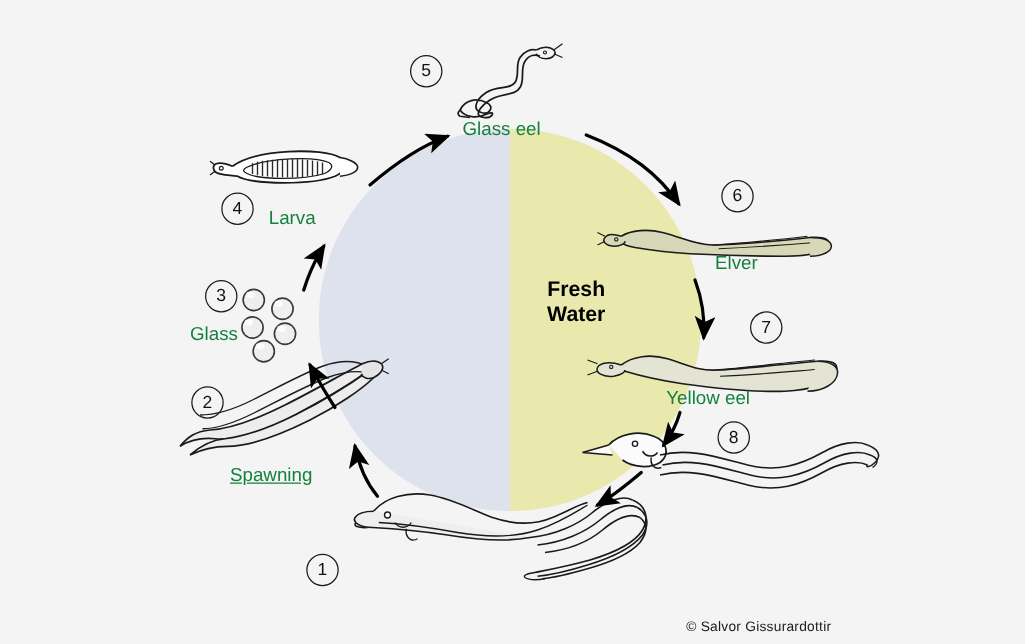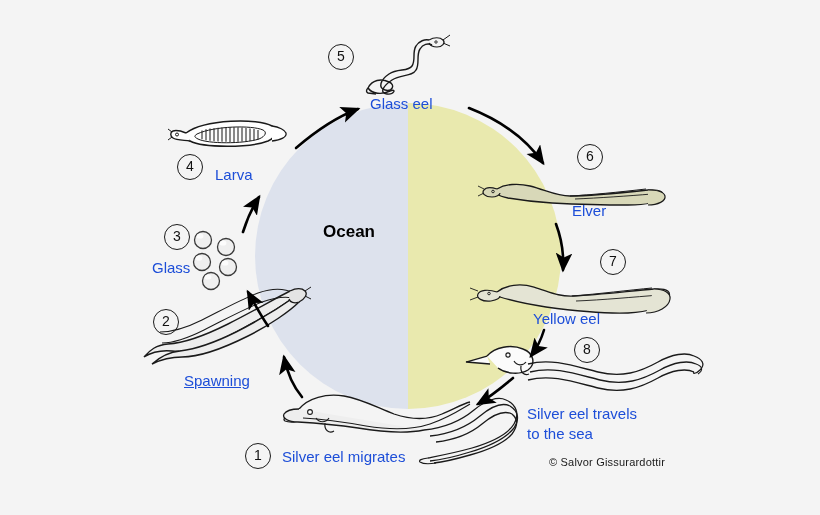--- a/index.html
+++ b/index.html
@@ -21,21 +21,21 @@
   }
   #art {
     position: absolute;
     left: 0;
     top: 0;
     width: 820px;
     height: 515px;
   }
   .lbl {
     position: absolute;
-    color: #1d4ed8;
+    color: #15803d;
     font-size: 15px;
     line-height: 17px;
     white-space: nowrap;
     font-family: "Liberation Sans", sans-serif;
   }
   .zone-lbl {
     position: absolute;
     font-weight: bold;
     font-size: 17px;
     line-height: 20px;
@@ -58,20 +58,21 @@
     background: transparent;
     font-family: "Liberation Sans", sans-serif;
   }
   .credit {
     position: absolute;
     font-size: 11px;
     color: #1a1a1a;
     letter-spacing: 0.2px;
     white-space: nowrap;
     font-family: "Liberation Sans", sans-serif;
+    margin-top: 40px;
   }
 </style>
 </head>
 <body>
 
 <div id="stage">
 
   <svg id="art" viewBox="0 0 820 515">
     <defs>
       <clipPath id="leftHalf">
@@ -255,36 +256,34 @@
       <path d="M469,108 C505,122 527,140 543,163" marker-end="url(#ah)"></path>
 
       <path d="M556,224 C562,240 564,254 563,270" marker-end="url(#ah)"></path>
 
       <path d="M544,330 C541,340 537,348 531,356" marker-end="url(#ah)"></path>
 
       <path d="M513,378 C500,389 490,397 478,404" marker-end="url(#ah)"></path>
     </g>
   </svg>
 
-  <div class="zone-lbl" style="left:306px; top:222px; width:86px;">Ocean</div>
+  <div class="zone-lbl" style="left:418px; top:222px; width:86px;">Fresh
+Water</div>
 
   <div class="badge" style="left:245px; top:443px;">1</div>
   <div class="badge" style="left:153px; top:309px;">2</div>
   <div class="badge" style="left:164px; top:224px;">3</div>
   <div class="badge" style="left:177px; top:154px;">4</div>
   <div class="badge" style="left:328px; top:44px;">5</div>
   <div class="badge" style="left:577px; top:144px;">6</div>
   <div class="badge" style="left:600px; top:249px;">7</div>
   <div class="badge" style="left:574px; top:337px;">8</div>
 
-  <div class="lbl" style="left:282px; top:448px;">Silver eel migrates</div>
   <div class="lbl" style="left:184px; top:372px;text-decoration:underline;">Spawning</div>
   <div class="lbl" style="left:152px; top:259px;">Glass</div>
   <div class="lbl" style="left:215px; top:156px;margin-top:10px;">Larva</div>
   <div class="lbl" style="left:370px; top:95px;">Glass eel</div>
   <div class="lbl" style="left:544px; top:202px;margin-left:28px;">Elver</div>
   <div class="lbl" style="left:533px; top:310px;">Yellow eel</div>
-  <div class="lbl" style="left:527px; top:404px; white-space:pre-line; line-height:20px;">Silver eel travels
-to the sea</div>
 
   <div class="credit" style="left:549px; top:456px;">© Salvor  Gissurardottir</div>
 
 </div>
 
 </body></html>

